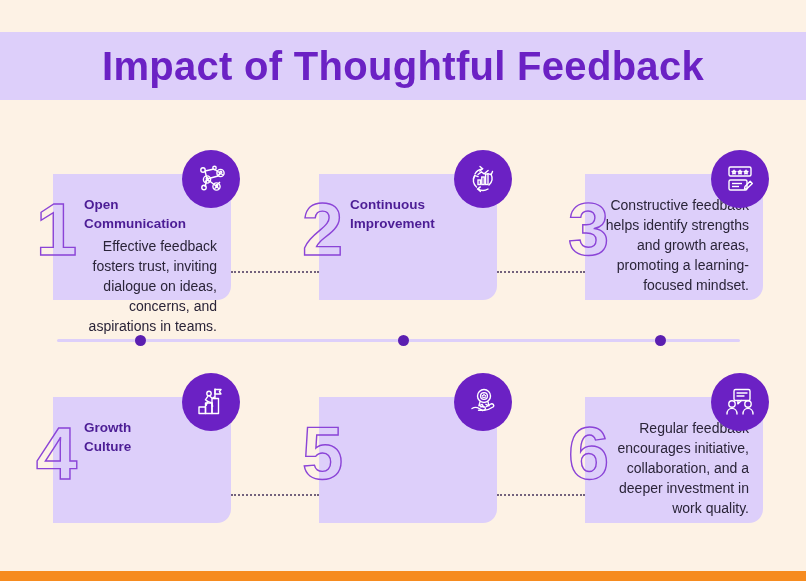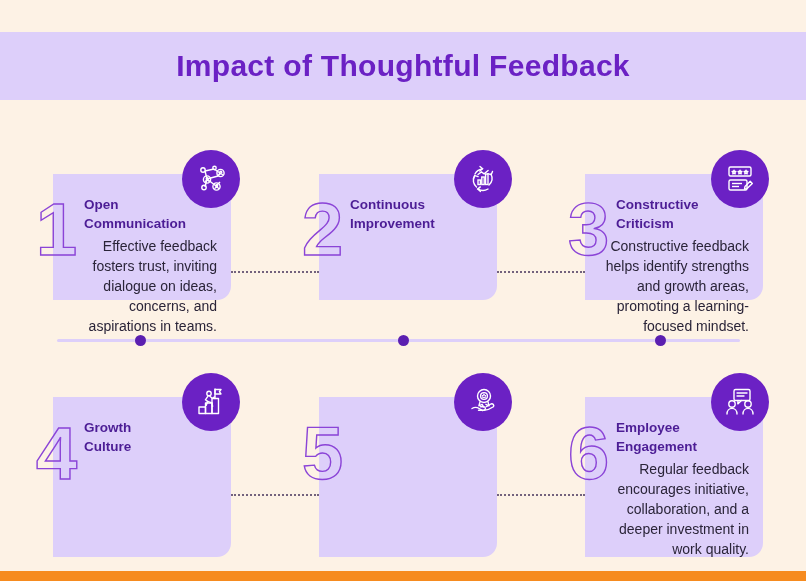--- a/index.html
+++ b/index.html
@@ -21,38 +21,38 @@
     left: 0;
     top: 32px;
     width: 806px;
     height: 68px;
     background: #DDCFFA;
     display: flex;
     align-items: center;
     justify-content: center;
   }
   .title-text {
-    font-size: 30px;
+    font-size: 40px;
     font-weight: bold;
     color: #6B21C4;
     letter-spacing: 0.3px;
     white-space: nowrap;
   }
 
   
   .card {
     position: absolute;
     width: 178px;
     background: #DDCFFA;
     border-radius: 0 0 14px 0;
     box-sizing: border-box;
     padding: 22px 14px 14px 20px;
   }
   .card-r1 { top: 174px; height: 126px; }
-  .card-r2 { top: 397px; height: 160px; }
+  .card-r2 { top: 397px; height: 126px; }
   .col1 { left: 53px; }
   .col2 { left: 319px; padding-left: 20px; }
   .col3 { left: 585px; }
 
   .card-title {
     font-size: 13.5px;
     font-weight: bold;
     color: #4c1d95;
     line-height: 1.38;
     margin: 0 0 4px 11px;
@@ -202,22 +202,20 @@
     <path d="M22 27a9.5 9.5 0 0 1 -10 0"></path>
       <path d="M14.5 29.4l-2.8-2.3 2.6-2.2"></path>
     <rect x="12" y="18" width="2.4" height="4.5"></rect>
     <rect x="15.8" y="15" width="2.4" height="7.5"></rect>
     <rect x="19.6" y="12" width="2.4" height="10.5"></rect>
     <path d="M12 12.5l3.4-2.6 2.7 1.9 4-3.3"></path>
   </svg>
 </div>
 
 <div class="card card-r1 col3">
-  <p class="card-title">Constructive
-Criticism</p>
   <p class="card-body">Constructive feedback helps identify strengths and growth areas, promoting a learning-focused mindset.</p>
 </div>
 <div class="numeral num-r1 num-c3">3</div>
 <div class="icon-circle ic-r1 ic-c3">
   <svg width="34" height="34" viewBox="0 0 34 34" fill="none" stroke="#ffffff" stroke-width="1.4" stroke-linejoin="round">
     <rect x="6" y="5" width="22" height="9" rx="1.5"></rect>
     <path d="M11 8.2l.55 1.25 1.35.12-1.02.92.3 1.33-1.18-.7-1.18.7.3-1.33-1.02-.92 1.35-.12z"></path>
     <path d="M17 8.2l.55 1.25 1.35.12-1.02.92.3 1.33-1.18-.7-1.18.7.3-1.33-1.02-.92 1.35-.12z"></path>
     <path d="M23 8.2l.55 1.25 1.35.12-1.02.92.3 1.33-1.18-.7-1.18.7.3-1.33-1.02-.92 1.35-.12z"></path>
     <rect x="6" y="18" width="18" height="10" rx="1.5"></rect>
@@ -261,22 +259,20 @@
     <path d="M18 9.1l.62 1.3 1.42.2-1.03 1 .25 1.42-1.26-.67-1.26.67.25-1.42-1.03-1 1.42-.2z" stroke-width="1"></path>
     <path d="M14.2 16.4l-1.3 4.4 3.2-1.5 1.5 2.6"></path>
     <path d="M21.8 16.4l1.3 4.4-3.2-1.5"></path>
     <path d="M6 23.5c2.5-1.6 5-1.4 7.2 0l3.4 2.1"></path>
     <path d="M12.5 25.2h5.2a1.7 1.7 0 0 0 0-3.4h-3.2"></path>
     <path d="M18 25.2c3.6 0 6.6-1.4 9.4-3.4a1.9 1.9 0 0 0-2.4-2.8l-4.6 2.6"></path>
   </svg>
 </div>
 
 <div class="card card-r2 col3">
-  <p class="card-title">Employee
-Engagement</p>
   <p class="card-body">Regular feedback encourages initiative, collaboration, and a deeper investment in work quality.</p>
 </div>
 <div class="numeral num-r2 num-c3">6</div>
 <div class="icon-circle ic-r2 ic-c3">
   <svg width="34" height="34" viewBox="0 0 34 34" fill="none" stroke="#ffffff" stroke-width="1.4" stroke-linejoin="round" stroke-linecap="round">
     <rect x="11" y="4.5" width="16" height="11" rx="1.6"></rect>
     <path d="M15 15.5l-.2 3.4 3.6-3.4"></path>
     <line x1="14" y1="8" x2="24" y2="8"></line>
     <line x1="14" y1="11" x2="21" y2="11"></line>
     <circle cx="9" cy="19" r="3.2"></circle>

